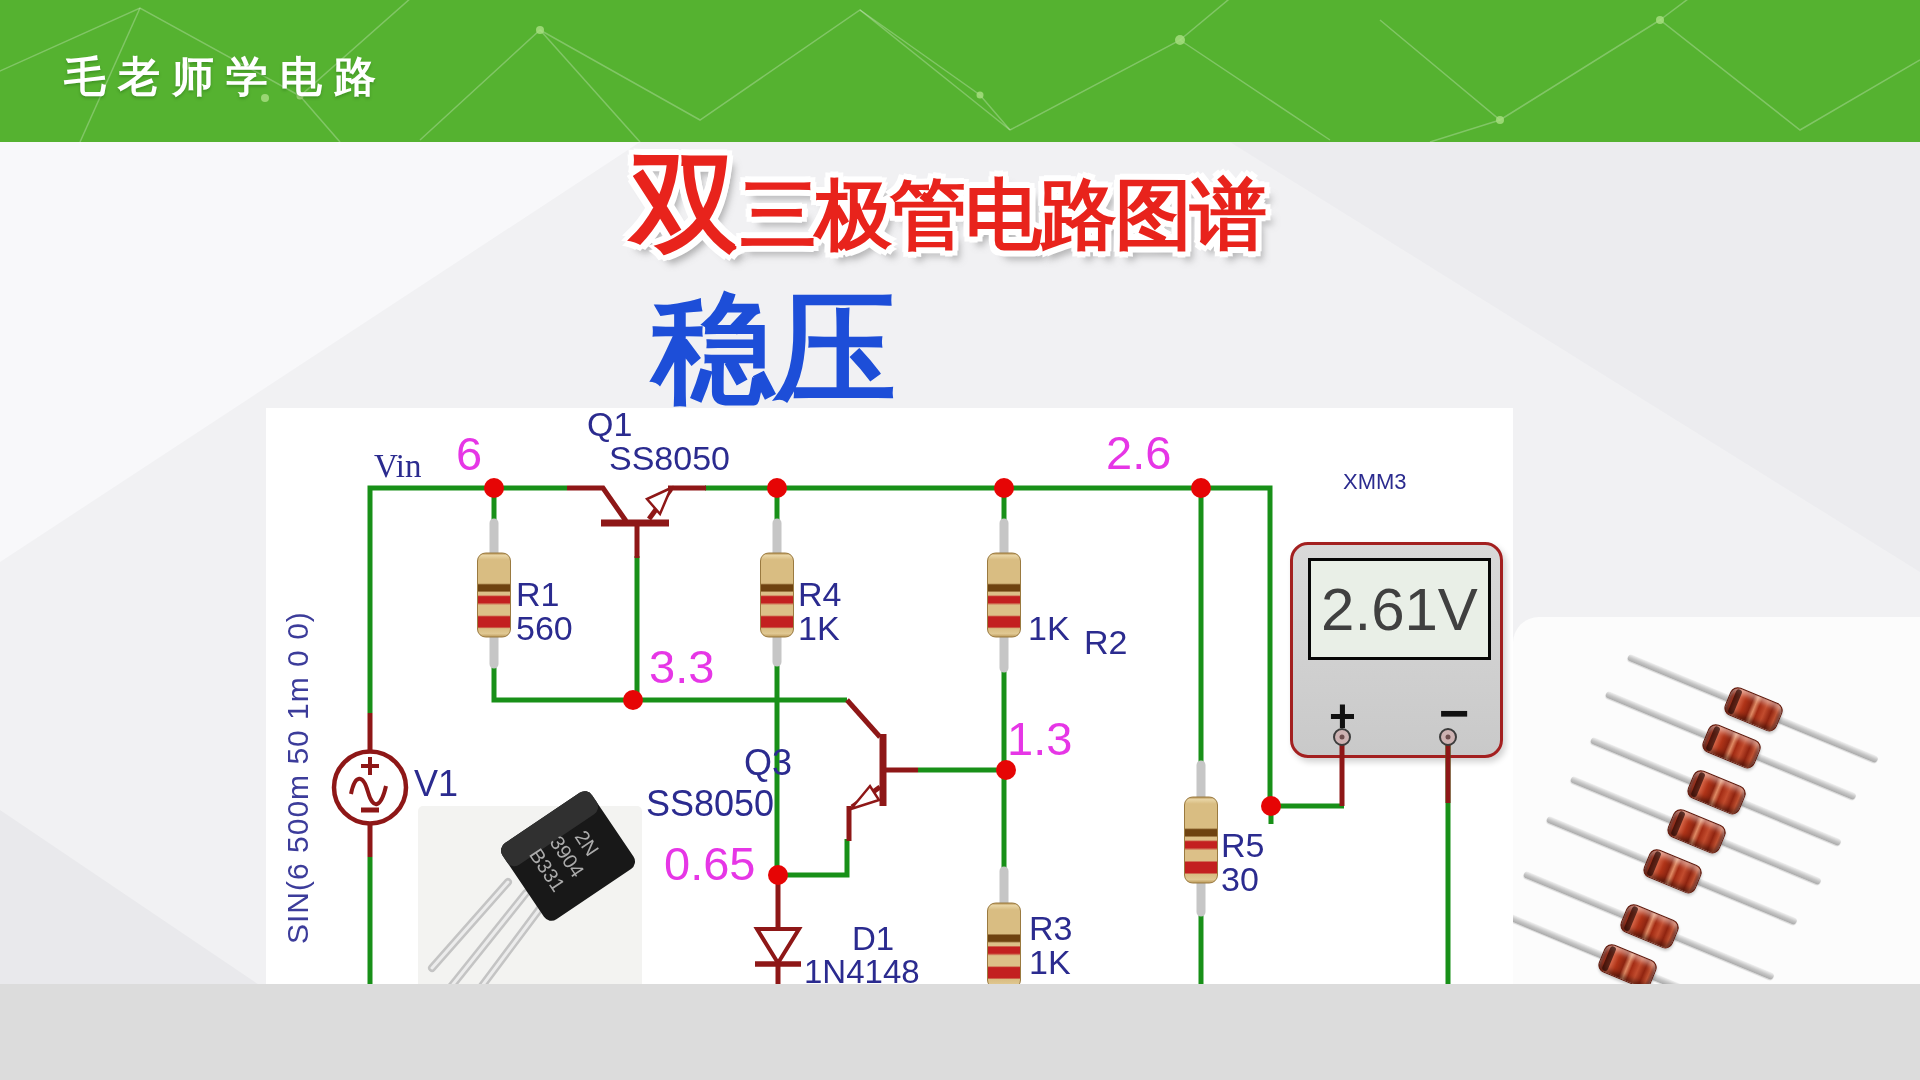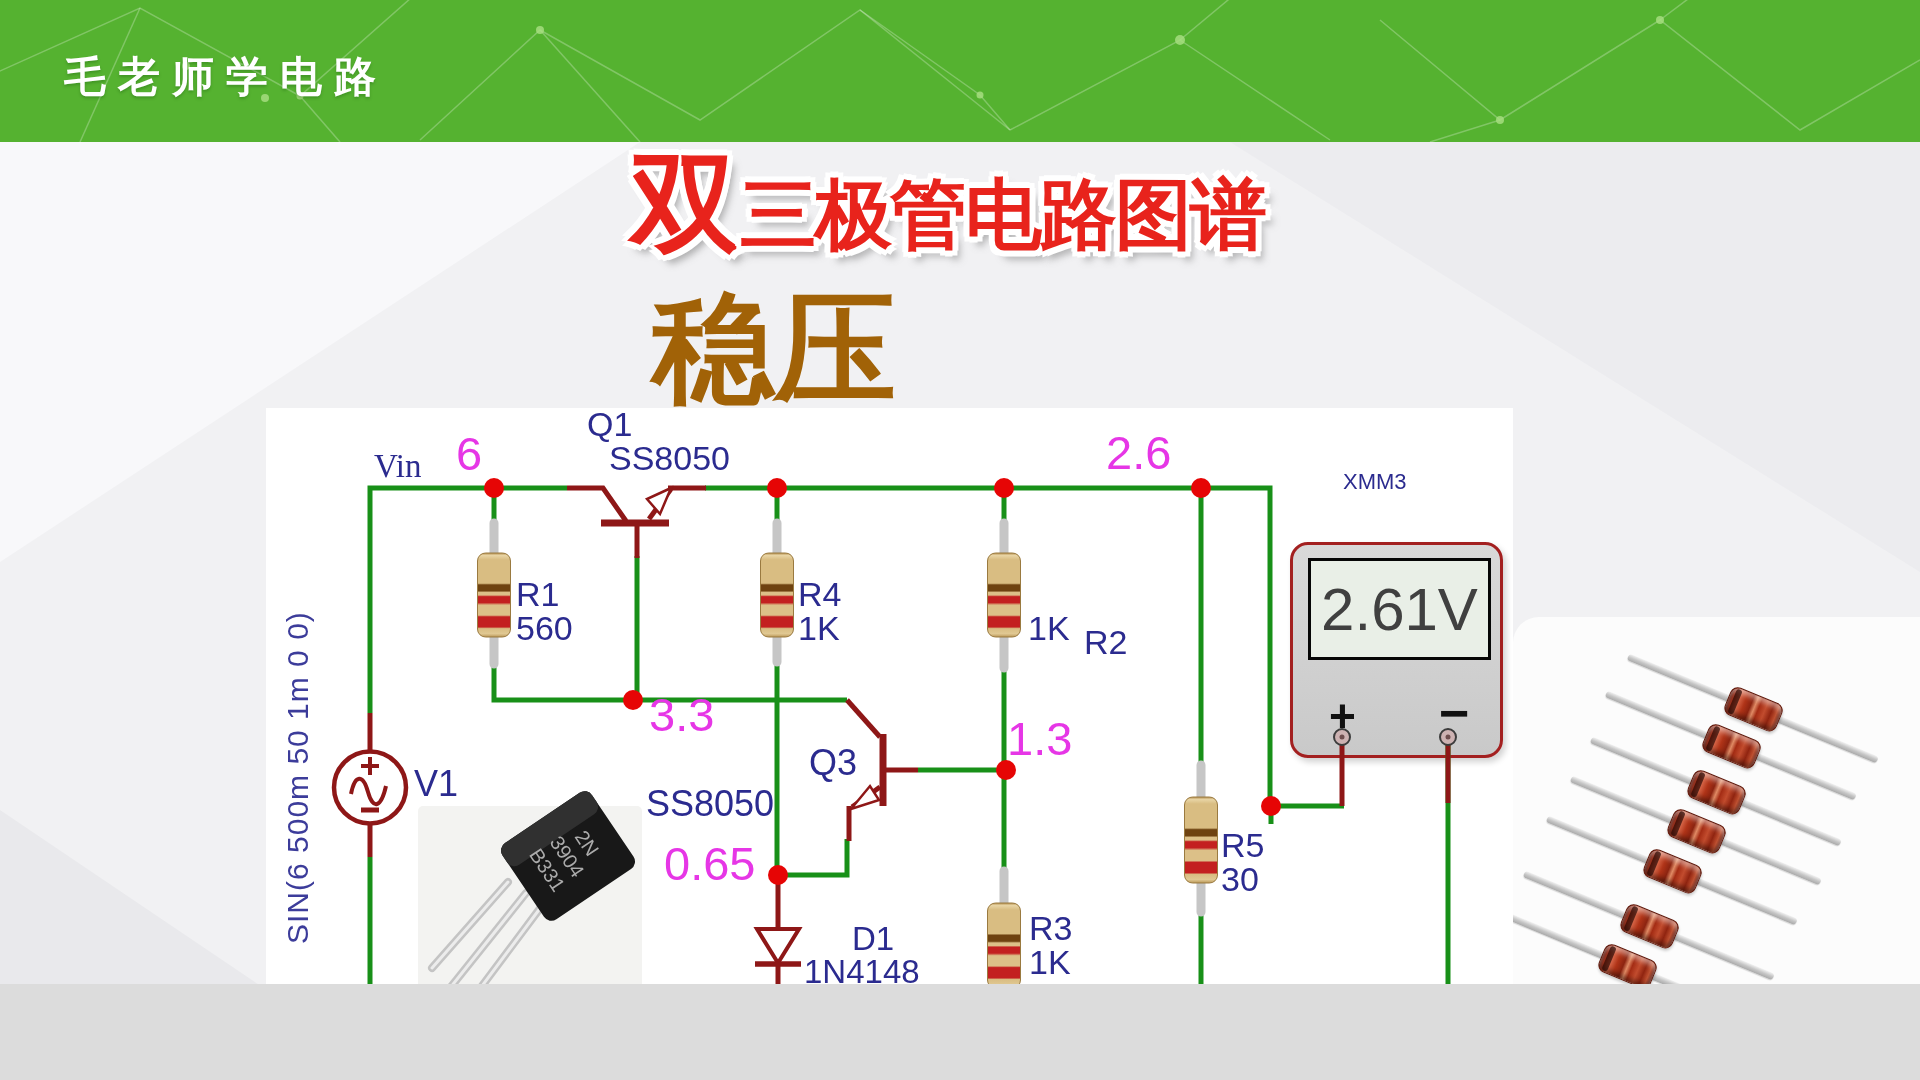--- a/index.html
+++ b/index.html
@@ -25,21 +25,21 @@
         font-size:42px;letter-spacing:12px;line-height:1;z-index:3;text-shadow:0 2px 3px rgba(0,60,0,.25);}
 
   
   #title1{left:630px;top:148px;display:flex;align-items:flex-end;z-index:6;color:#e8231c;font-weight:bold;
     text-shadow:-5px -5px 0 #fff,5px -5px 0 #fff,-5px 5px 0 #fff,5px 5px 0 #fff,
                  0 -6px 0 #fff,0 6px 0 #fff,-6px 0 0 #fff,6px 0 0 #fff,7px 9px 7px rgba(110,110,110,.5);}
   #title1 .big{font-size:110px;line-height:1;}
   #title1 .rest{font-size:77px;line-height:1;padding-bottom:5px;letter-spacing:-2px;}
   #title2{left:652px;top:288px;display:flex;align-items:flex-end;z-index:6;font-weight:bold;}
   #title2 .lead,#title2 .tail{font-size:88px;line-height:1;color:#3d87f0;padding-bottom:3px;}
-  #title2 .emph{font-size:122px;line-height:1;color:#a16207;}
+  #title2 .emph{font-size:122px;line-height:1;color:#1d4ed8;}
 
   
   .navy{color:#2b2b8f;line-height:1.05;z-index:12;}
   .ref{font-size:34px;}
   .node{color:#e636e6;font-size:47px;line-height:1;z-index:12;}
   #vin-label{font-family:"Liberation Serif", serif;font-size:33px;}
   #sin-text{left:281px;top:944px;font-size:30px;color:#3c3c9a;white-space:nowrap;
             transform:rotate(-90deg);transform-origin:0 0;z-index:12;letter-spacing:1px;}
 
   
@@ -307,28 +307,28 @@
       <circle cx="778" cy="875" r="10"></circle>
         <circle cx="1271" cy="806" r="10"></circle>
       <circle cx="778" cy="1017" r="10"></circle>
         <circle cx="1004" cy="1017" r="10"></circle>
       <circle cx="1201" cy="1017" r="10"></circle>
     </g>
   </svg>
 
   <div class="abs navy" id="vin-label" style="left:374px;top:449px;">Vin</div>
   <div class="abs node" style="left:456px;top:430px;">6</div>
-  <div class="abs node" style="left:649px;top:643px;margin-top:48px;">3.3</div>
+  <div class="abs node" style="left:649px;top:643px;">3.3</div>
   <div class="abs node" style="left:1106px;top:429px;">2.6</div>
   <div class="abs node" style="left:1007px;top:715px;">1.3</div>
   <div class="abs node" style="left:664px;top:840px;">0.65</div>
 
   <div class="abs navy ref" style="left:587px;top:407px;">Q1</div>
   <div class="abs navy ref" style="left:609px;top:441px;">SS8050</div>
-  <div class="abs navy ref" style="left:809px;top:744px;font-size:36px;text-align:center;">Q3</div>
+  <div class="abs navy ref" style="left:744px;top:744px;font-size:36px;text-align:center;">Q3</div>
   <div class="abs navy ref" style="left:646px;top:785px;font-size:36px;">SS8050</div>
 
   <div class="abs navy ref" style="left:516px;top:577px;">R1</div>
   <div class="abs navy ref" style="left:516px;top:611px;">560</div>
   <div class="abs navy ref" style="left:798px;top:577px;">R4</div>
   <div class="abs navy ref" style="left:798px;top:611px;">1K</div>
   <div class="abs navy ref" style="left:1084px;top:577px;margin-top:48px;">R2</div>
   <div class="abs navy ref" style="left:1028px;top:611px;">1K</div>
   <div class="abs navy ref" style="left:1029px;top:911px;">R3</div>
   <div class="abs navy ref" style="left:1029px;top:945px;">1K</div>

